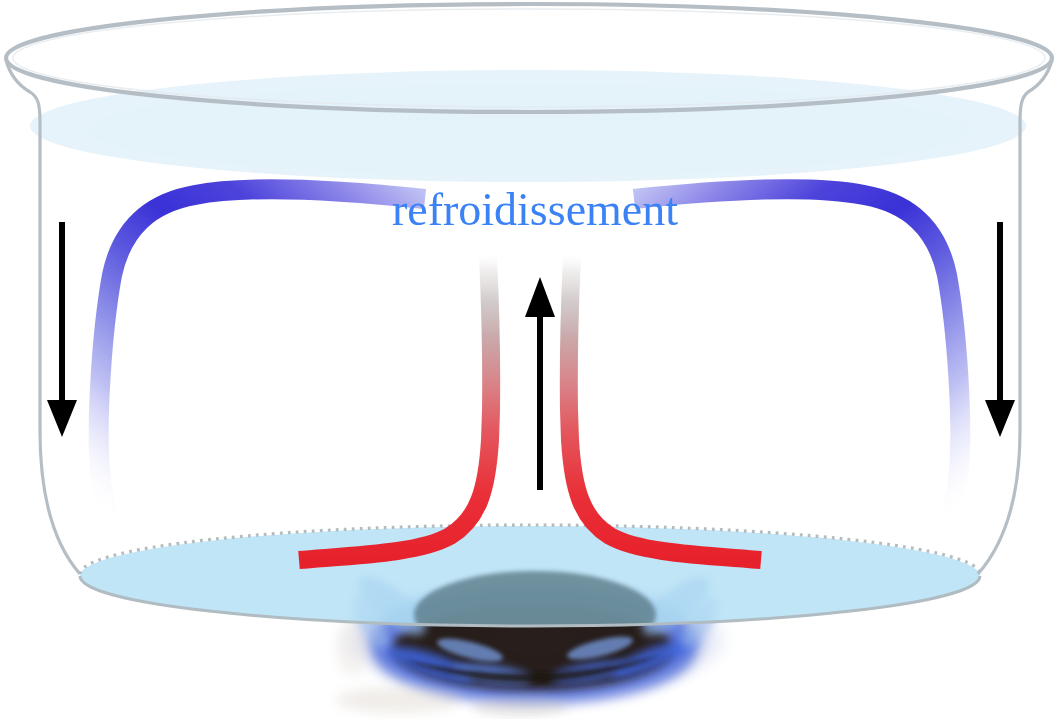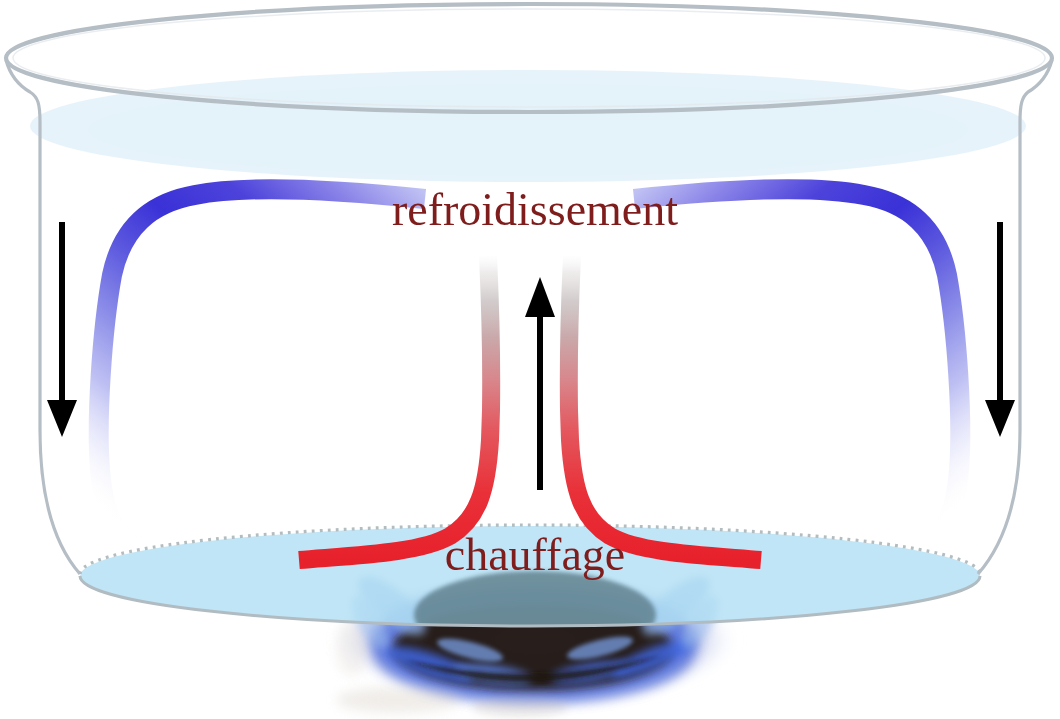--- a/index.html
+++ b/index.html
@@ -7,21 +7,21 @@
     position:relative;
     width:1060px;height:719px;
     background:#ffffff;
     overflow:hidden;
     font-family:"Liberation Serif", serif;
   }
   .stage svg{position:absolute;left:0;top:0;}
   .label{
     position:absolute;
     transform:translateX(-50%);
-    color:#7f1d1d;
+    color:#3b82f6;
     font-size:46px;
     line-height:1.05;
     white-space:nowrap;
     z-index:3;
     text-align:center;
   }
   .label.cooling{left:535px;top:186px;}
   .label.heating{left:535px;top:531px;}
 </style>
 </head>
@@ -135,14 +135,13 @@
   </g>
 
   <g fill="#000000">
     <path d="M 59 222 L 65 222 L 65 400 L 77 400 L 62 437 L 47 400 L 59 400 Z"></path>
     <path d="M 997 222 L 1003 222 L 1003 400 L 1015 400 L 1000 437 L 985 400 L 997 400 Z"></path>
     <path d="M 537 490 L 543 490 L 543 317 L 555 317 L 540 277 L 525 317 L 537 317 Z"></path>
   </g>
 </svg>
 
   <div class="label cooling">refroidissement</div>
-  <div class="label heating">chauffage</div>
 </div>
 
 </body></html>

